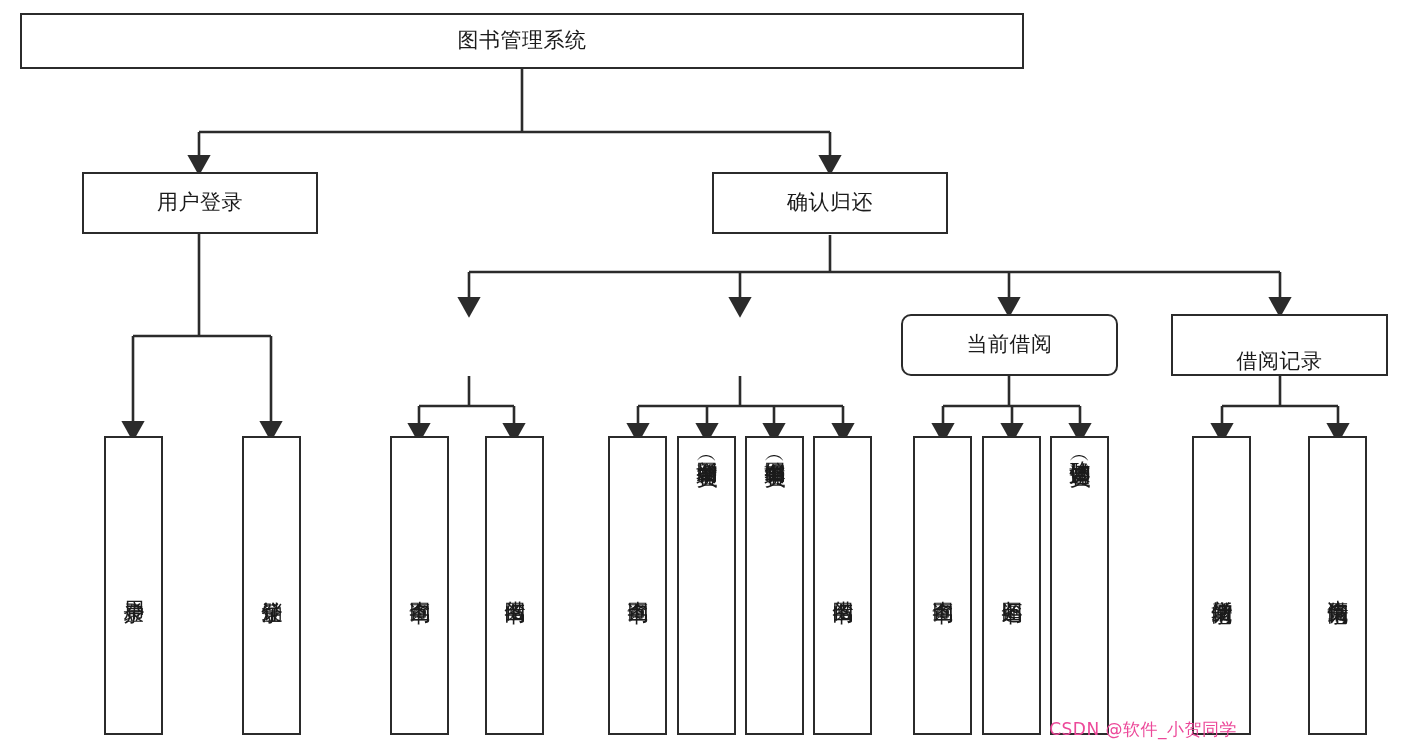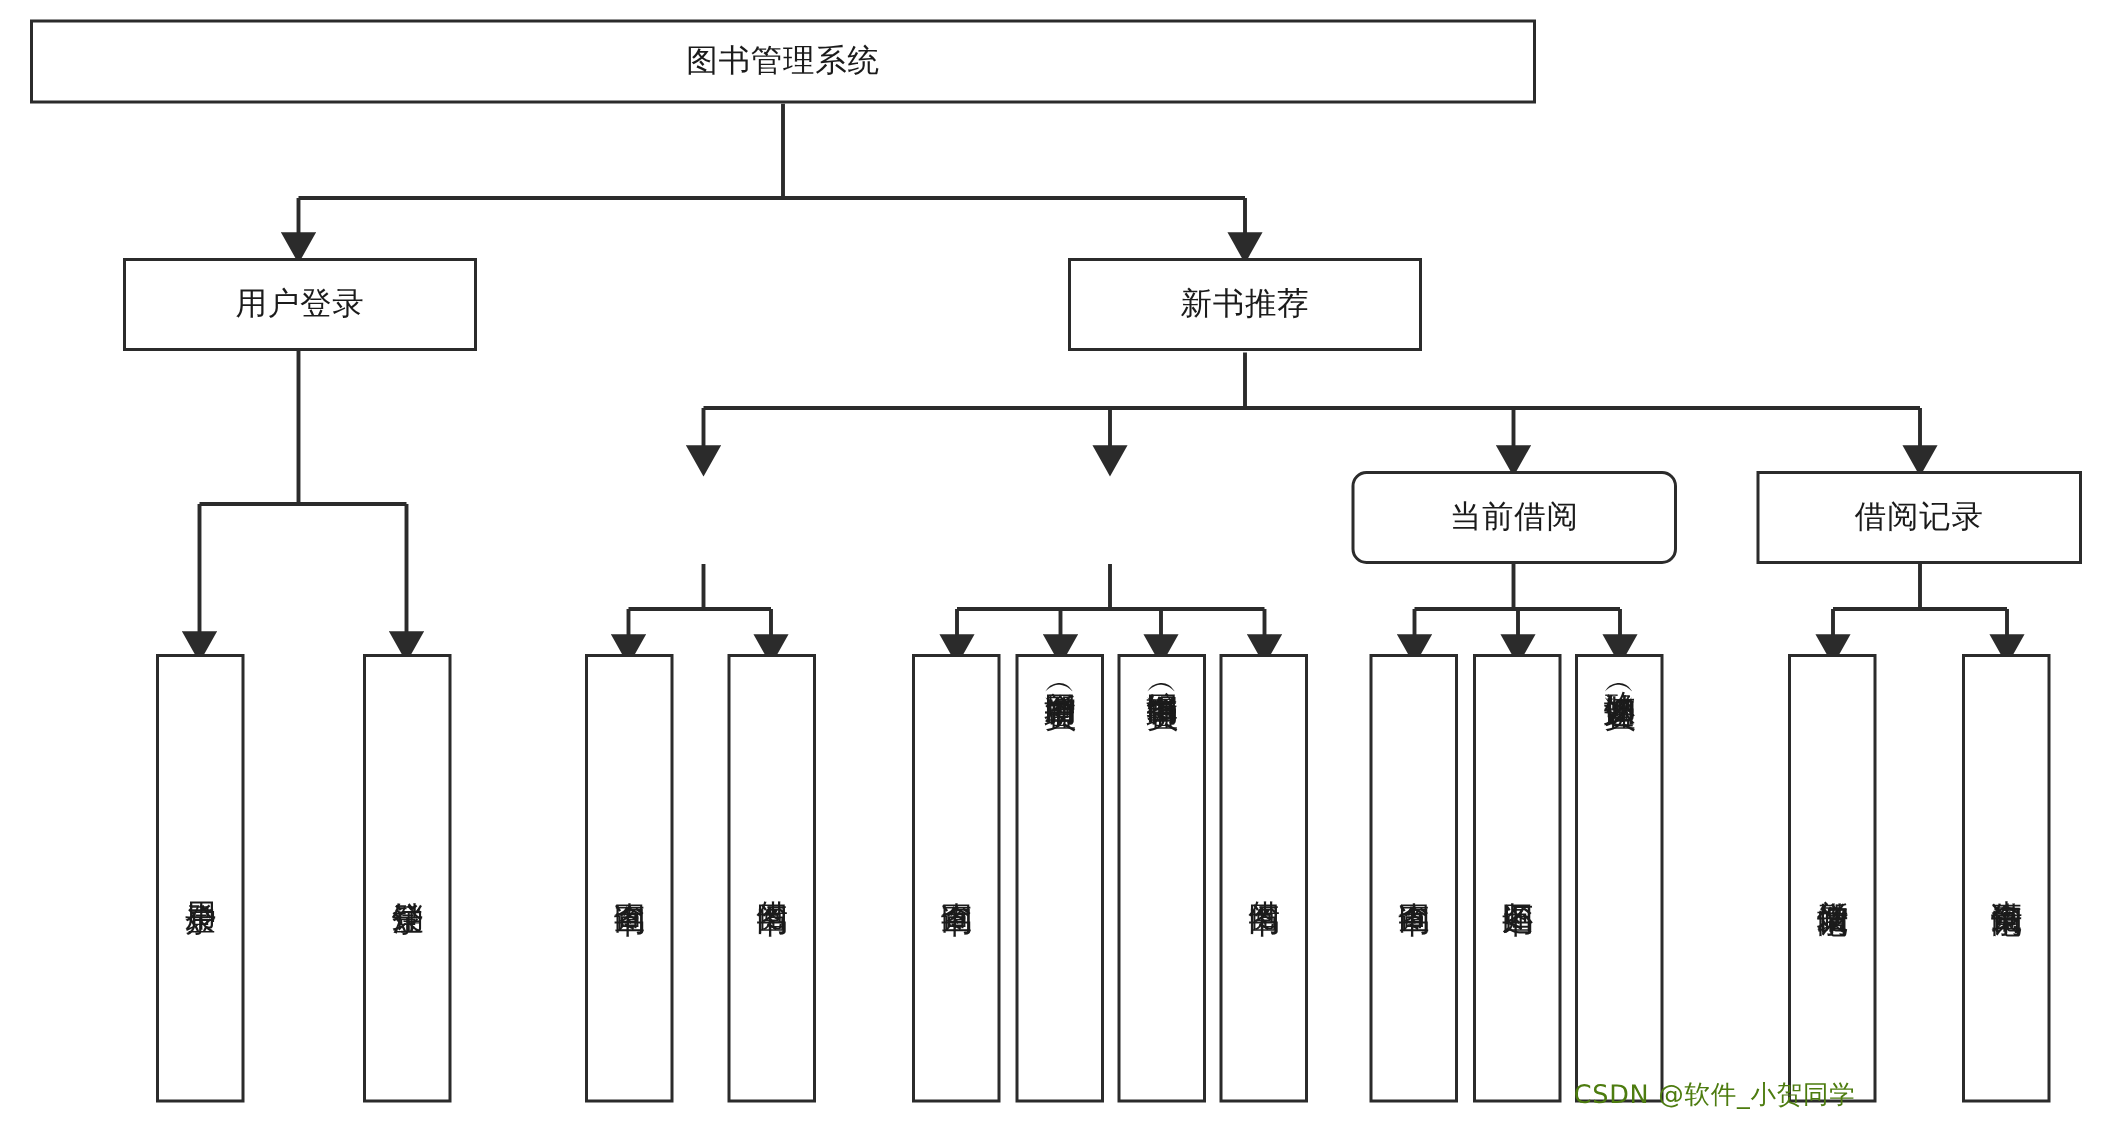--- a/index.html
+++ b/index.html
@@ -57,21 +57,21 @@
   }
   .node-vertical.centered {
     align-items: center;
     padding-top: 0;
   }
   #watermark {
     position: absolute;
     right: 8px;
     bottom: 6px;
     font-size: 17px;
-    color: #4d7c0f;
+    color: #ec4899;
     letter-spacing: 0.5px;
     white-space: nowrap;
     pointer-events: none;
   }
 </style>
 </head>
 <body>
 
 <div id="diagram-root">
 
@@ -126,27 +126,27 @@
   </svg>
 
   <div class="node-box node-horizontal" style="left:20px; top:13px; width:1004px; height:56px;">
     <span class="node-label">图书管理系统</span>
   </div>
 
   <div class="node-box node-horizontal" style="left:82px; top:172px; width:236px; height:62px;">
     <span class="node-label">用户登录</span>
   </div>
   <div class="node-box node-horizontal" style="left:712px; top:172px; width:236px; height:62px;">
-    <span class="node-label">新书推荐</span>
+    <span class="node-label">确认归还</span>
   </div>
 
   <div class="node-box node-horizontal" style="left:901px; top:314px; width:217px; height:62px;border-radius:10px;">
     <span class="node-label">当前借阅</span>
   </div>
-  <div class="node-box node-horizontal" style="left:1171px; top:314px; width:217px; height:62px;">
+  <div class="node-box node-horizontal" style="left:1171px; top:314px; width:217px; height:62px;align-items:flex-end;">
     <span class="node-label">借阅记录</span>
   </div>
 
   <div class="node-box node-vertical centered" style="left:104px; top:436px; width:59px; height:299px;">
     <span class="node-label">用户登录</span>
   </div>
   <div class="node-box node-vertical centered" style="left:242px; top:436px; width:59px; height:299px;">
     <span class="node-label">注销登录</span>
   </div>
 

